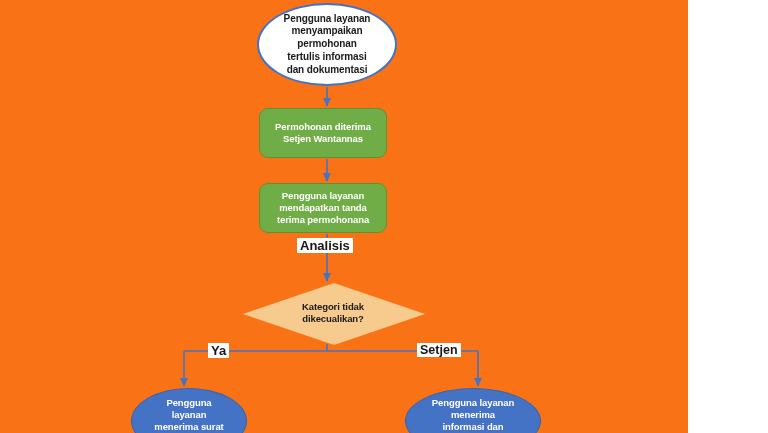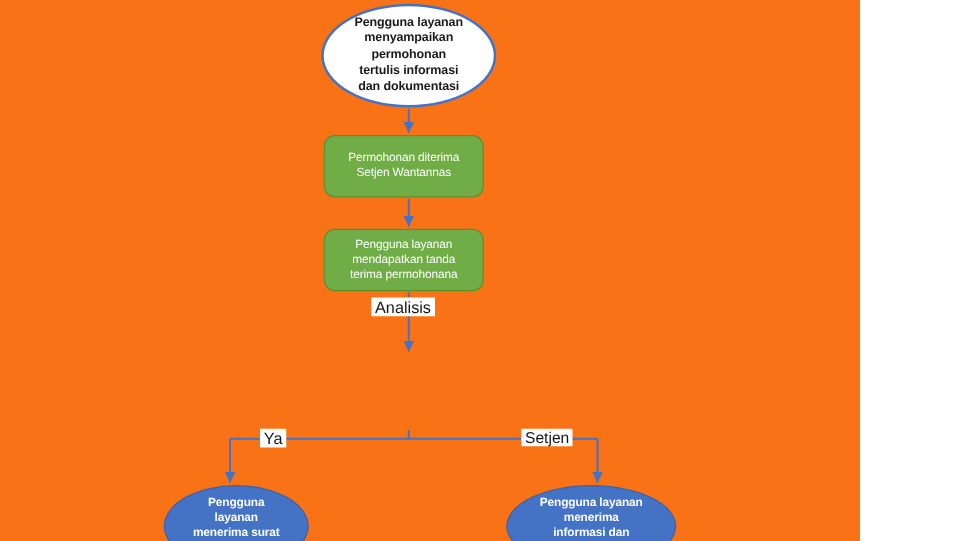--- a/index.html
+++ b/index.html
@@ -58,42 +58,42 @@
   }
   .start-ellipse .txt { padding: 0 8px; }
 
   
   .process {
     background: #70AD47;
     border: 1px solid #5B9233;
     border-radius: 9px;
     color: #ffffff;
     font-size: 9.5px;
-    font-weight: 400;
+    font-weight: 700;
   }
   .process .txt { padding: 0 7px; }
   #proc-1 {
     left: 259px;
     top: 108px;
     width: 128px;
     height: 50px;
   }
   #proc-2 {
     left: 259px;
     top: 183px;
     width: 128px;
     height: 50px;
   }
 
   
   .edge-label {
     position: absolute;
     color: #171717;
     font-size: 13px;
-    font-weight: 400;
+    font-weight: 700;
     background: #ffffff;
     padding: 0 3px;
     white-space: nowrap;
   }
   #label-analisis {
     left: 297px;
     top: 238px;
   }
   #label-ya {
     left: 208px;
@@ -197,20 +197,25 @@
   </div>
 
   <div class="node process" id="proc-2">
     <span class="txt">Pengguna layanan
 mendapatkan tanda
 terima permohonana</span>
   </div>
 
   <div class="edge-label" id="label-analisis">Analisis</div>
 
+  <div class="node decision">
+    <div class="diamond-shape"></div>
+    <span class="txt">Kategori tidak
+dikecualikan?</span>
+  </div>
 
   <div class="edge-label" id="label-ya">Ya</div>
 
   <div class="edge-label" id="label-tidak">Setjen</div>
 
   <div class="node terminator" id="end-left">
     <span class="txt">Pengguna
 layanan
 menerima surat
 penolakan</span>

